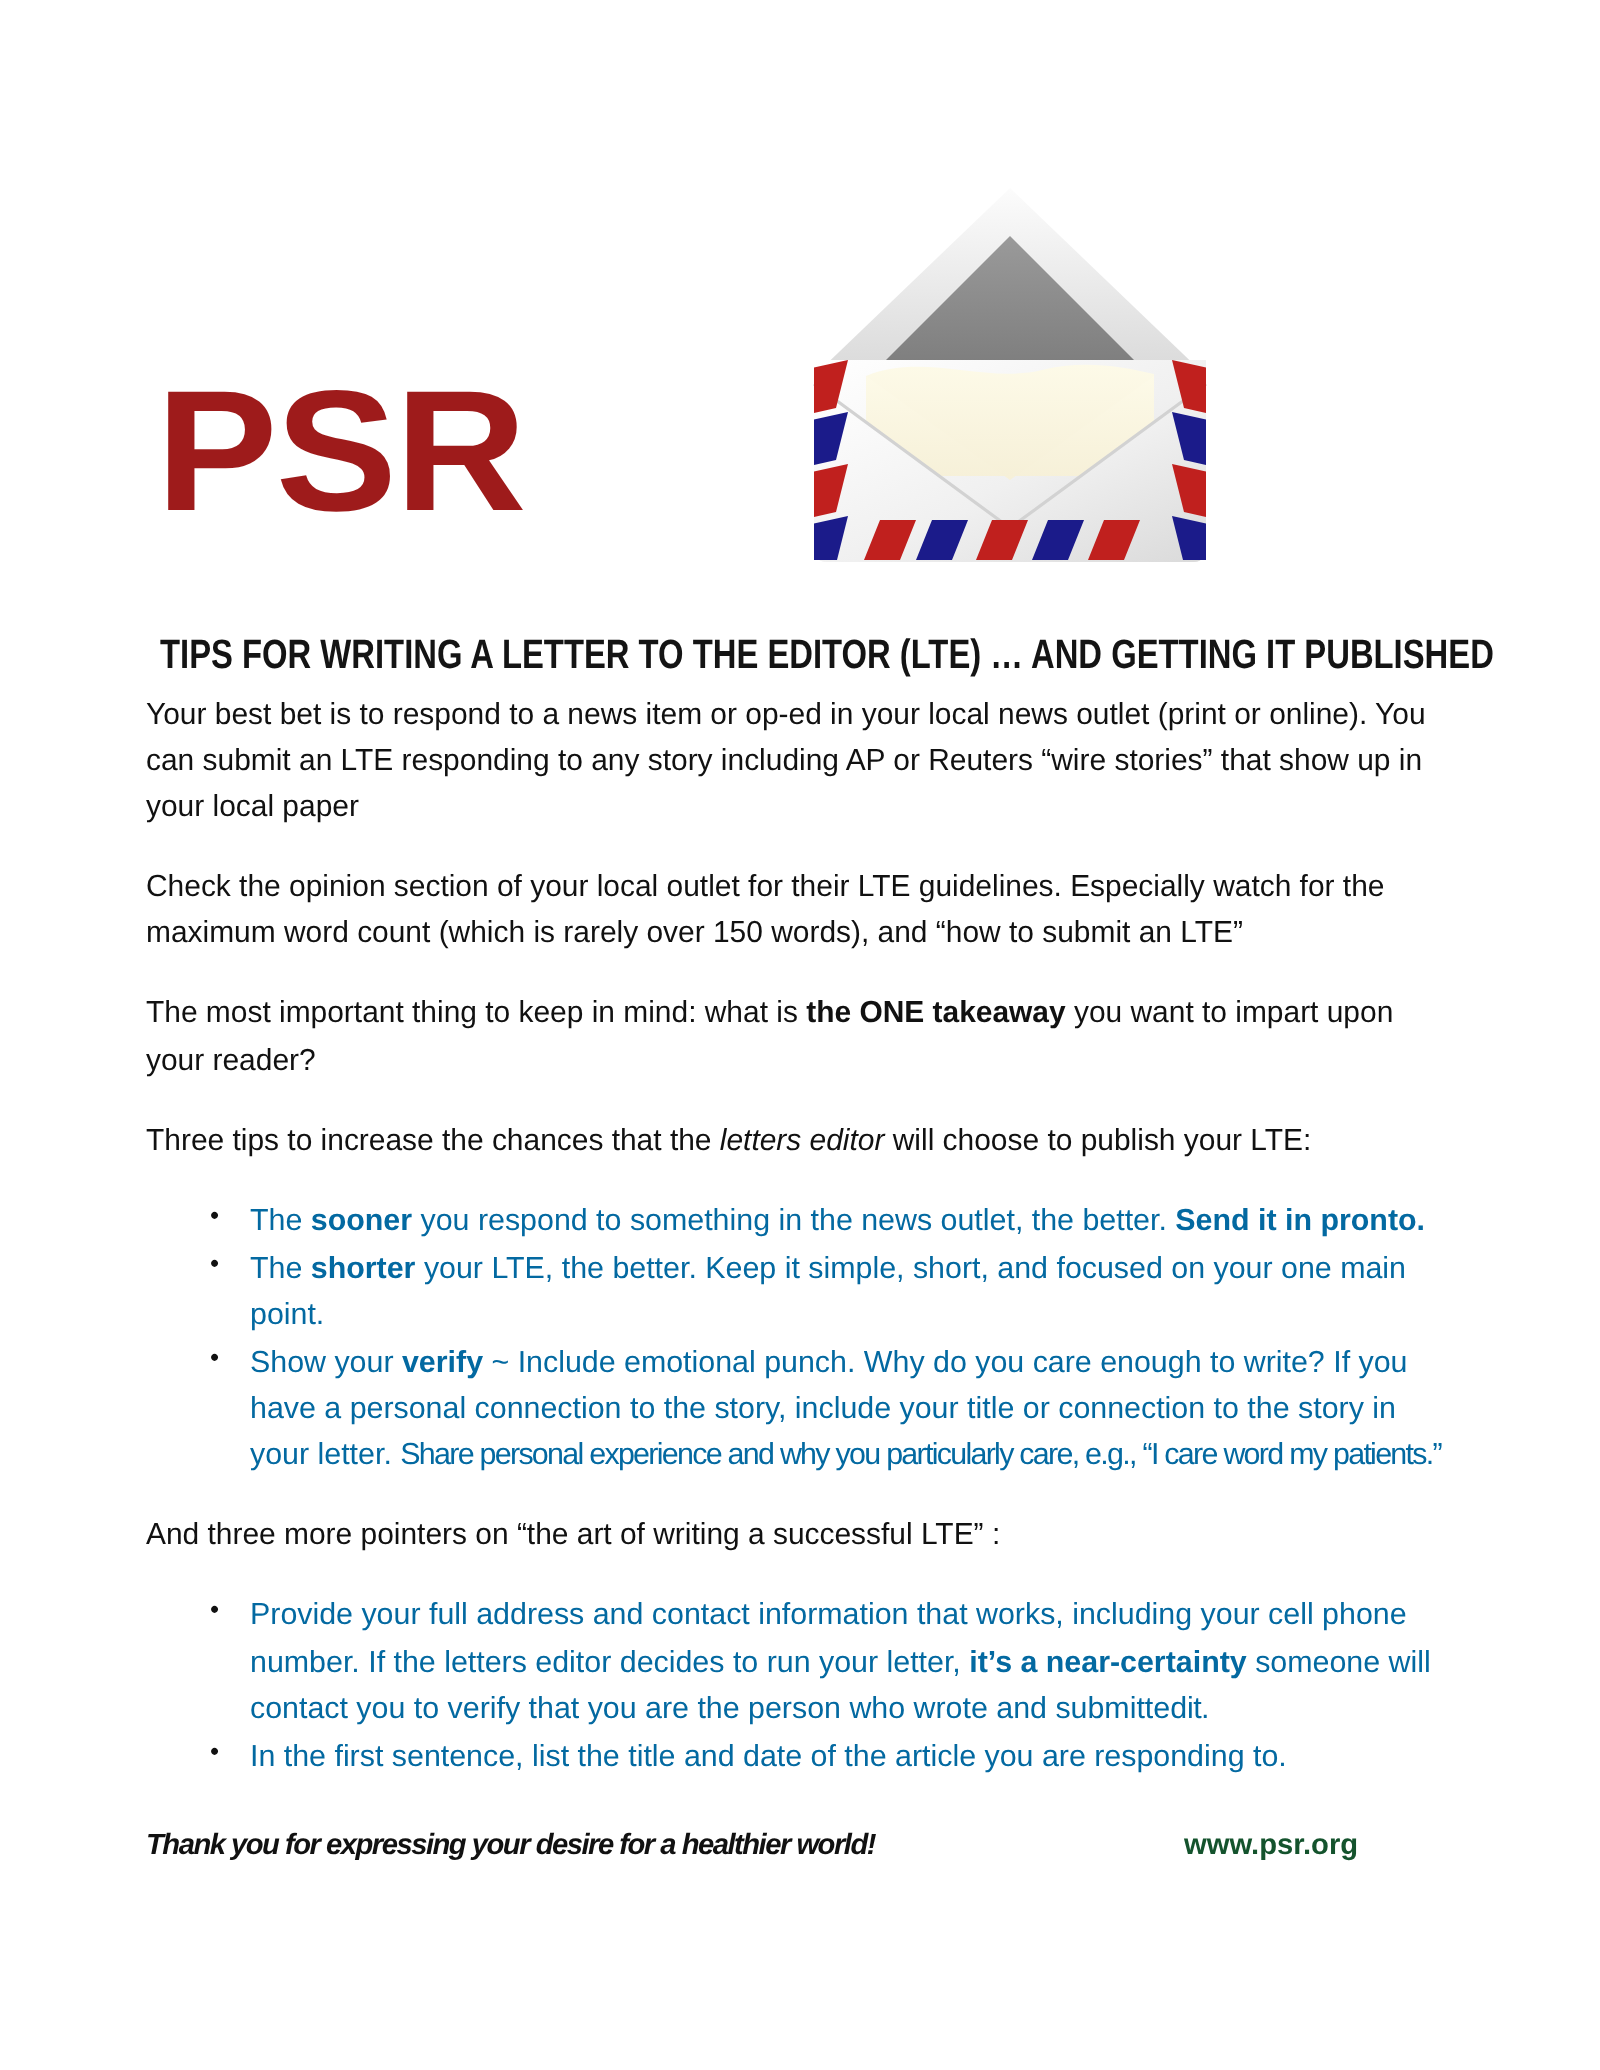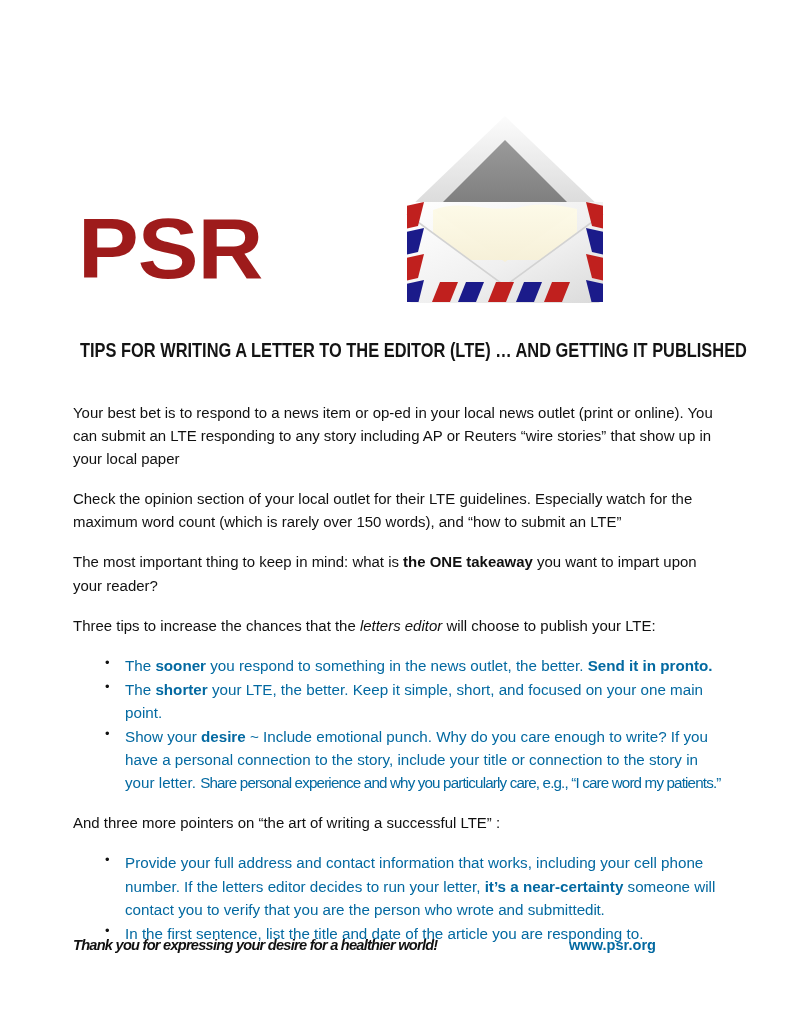--- a/index.html
+++ b/index.html
@@ -14,21 +14,20 @@
     color: #000000;
     position: relative;
     overflow: hidden;
   }
 
   .page {
     position: relative;
     width: 800px;
     height: 761px;
     background: #ffffff;
-    margin-top: 22px;
   }
 
   
   .header {
     position: relative;
     height: 300px;
   }
 
   .logo-psr {
     position: absolute;
@@ -68,21 +67,21 @@
     color: #141414;
     transform: scaleX(0.80);
     transform-origin: center top;
     white-space: nowrap;
   }
 
   
   .body-area {
     position: absolute;
     left: 73px;
-    top: 379px;
+    top: 346px;
     width: 656px;
   }
 
   p.para {
     margin: 0 0 17px 0;
     font-size: 15.2px;
     line-height: 1.52;
     color: #111111;
     transform: scaleX(0.985);
     transform-origin: left top;
@@ -127,25 +126,25 @@
   .footer-thanks {
     font-size: 14.6px;
     font-weight: bold;
     font-style: italic;
     letter-spacing: -0.75px;
     color: #111111;
     white-space: nowrap;
   }
   .footer-url {
     position: absolute;
-    left: 496px;
+    left: 519px;
     top: 0;
     font-size: 14.6px;
     font-weight: bold;
-    color: #0369a1;
+    color: #14532d;
     white-space: nowrap;
   }
 </style>
 </head>
 <body>
 
 <div class="page">
 
   <div class="header">
 
@@ -235,21 +234,21 @@
 
     <p class="para"><span>The most important thing to keep in mind: what is </span><b>the ONE takeaway</b><span> you want to impart upon your reader?</span></p>
 
     <p class="para"><span>Three tips to increase the chances that the </span><i>letters editor</i><span> will choose to publish your LTE:</span></p>
 
     <ul class="bullets">
       <li><span>The </span><b>sooner</b><span> you respond to something in the news outlet, the better. </span><b>Send it in pronto.</b></li>
 
       <li><span>The </span><b>shorter</b><span> your LTE, the better. Keep it simple, short, and focused on your one main point.</span></li>
 
-      <li><span>Show your </span><b>desire</b><span> ~ Include emotional punch. Why do you care enough to write? If you have a personal connection to the story, include your title or connection to the story in your letter. </span><span class="kern-tight">Share personal experience and why you particularly care, e.g., “I care word my patients.”</span></li>
+      <li><span>Show your </span><b>verify</b><span> ~ Include emotional punch. Why do you care enough to write? If you have a personal connection to the story, include your title or connection to the story in your letter. </span><span class="kern-tight">Share personal experience and why you particularly care, e.g., “I care word my patients.”</span></li>
     </ul>
 
     <p class="para"><span>And three more pointers on “the art of writing a successful LTE” :</span></p>
 
     <ul class="bullets">
 
       <li><span>Provide your full address and contact information that works, including your cell phone number. If the letters editor decides to run your letter, </span><b>it’s a near-certainty</b><span> someone will contact you to verify that you are the person who wrote and submitted</span><span class="kern-mid">it.</span></li>
 
       <li><span>In the first sentence, list the title and date of the article you are responding to.</span></li>
     </ul>

